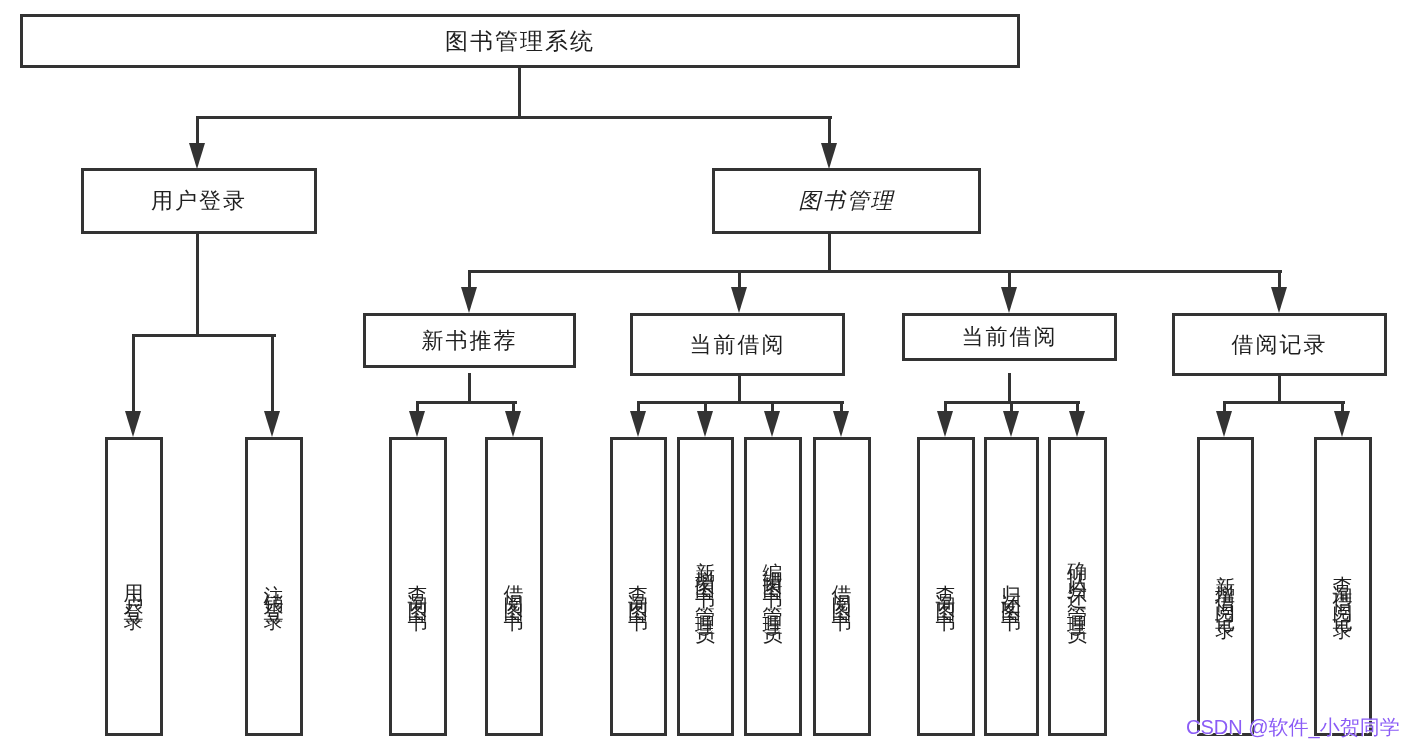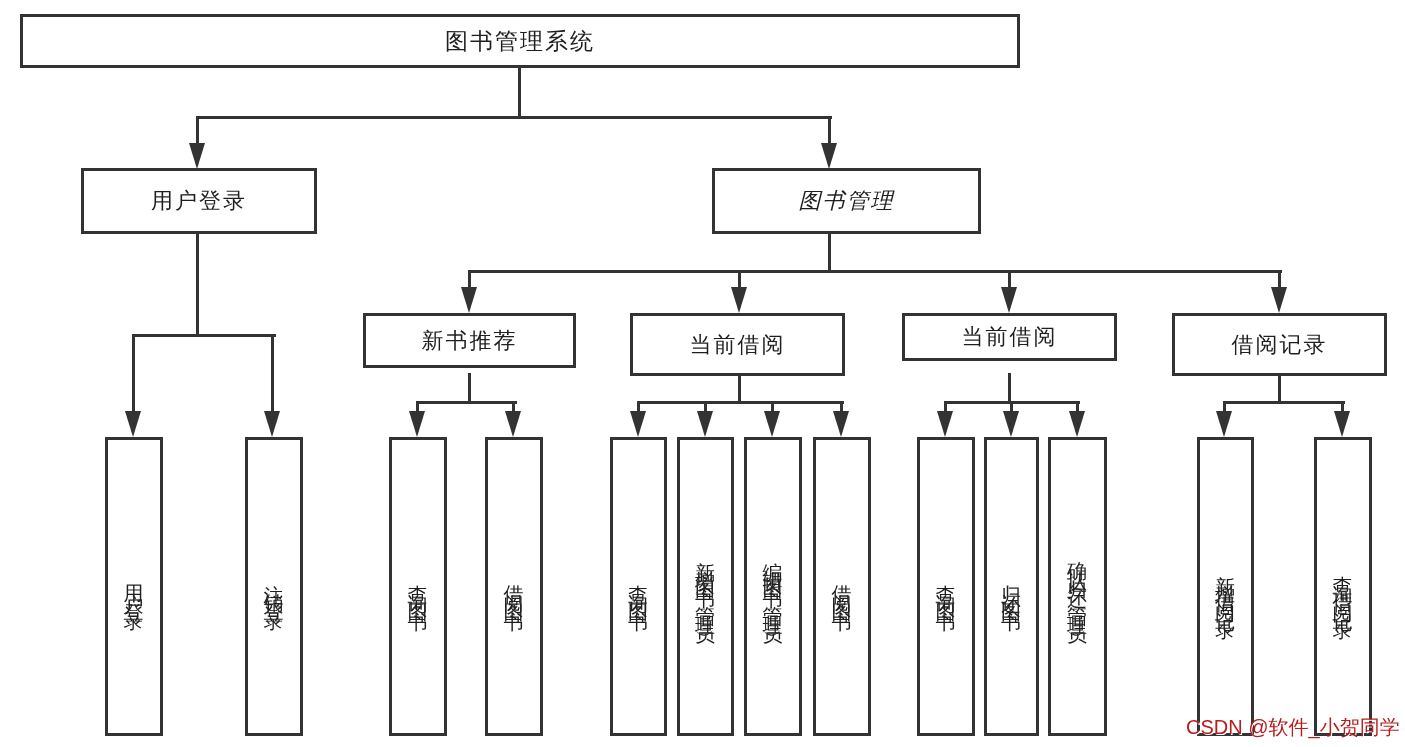--- a/index.html
+++ b/index.html
@@ -50,21 +50,21 @@
     width: 0; height: 0;
     border-left: 8px solid transparent;
     border-right: 8px solid transparent;
     border-top: 26px solid #333333;
   }
   .watermark {
     position: absolute;
     left: 1186px;
     top: 714px;
     font-size: 20px;
-    color: #b91c1c;
+    color: #8b5cf6;
     text-shadow: 1px 1px 0 #ffffff;
     white-space: nowrap;
   }
 </style>
 </head>
 <body>
 
 <div class="canvas">
 
   <div class="node root" style="left:20px; top:14px; width:1000px; height:54px;">图书管理系统</div>

